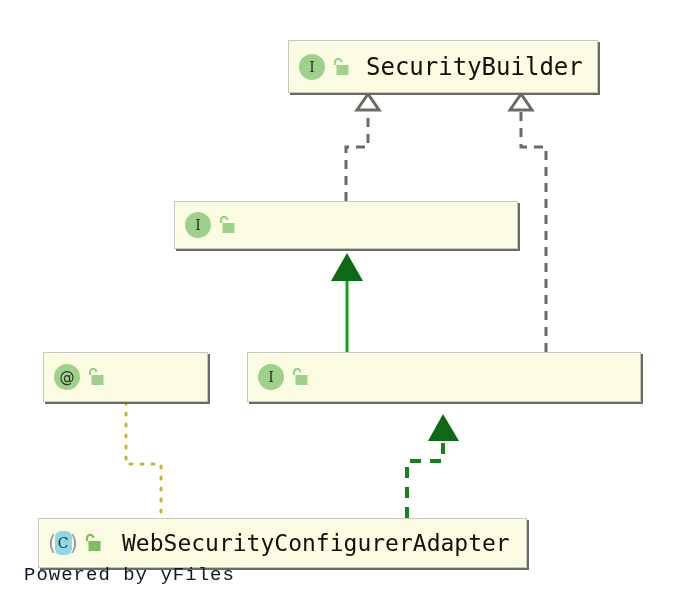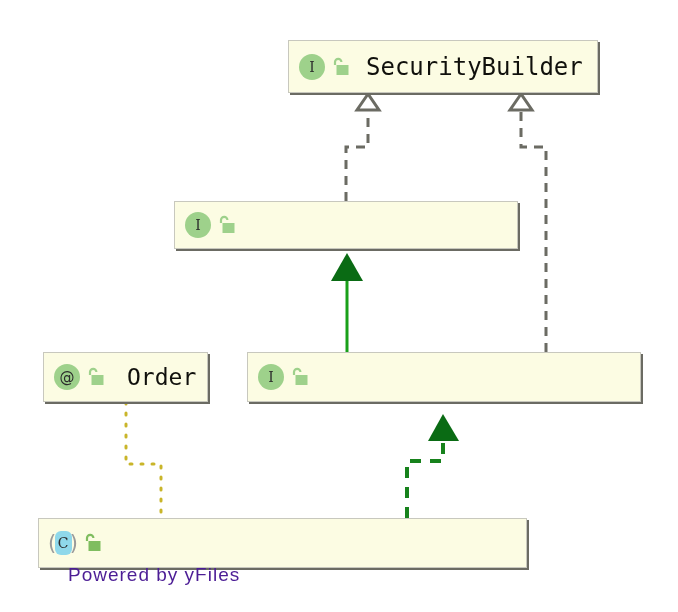--- a/index.html
+++ b/index.html
@@ -118,27 +118,26 @@
 
   #node-security-builder .node-label { font-size: 24px; text-align: right; }
   #node-order .node-label { margin-left: 22px; }
   #node-wsc-adapter .node-label { margin-left: 20px; }
   #node-web-security-configurer .node-label { margin-left: 18px; }
 
   #watermark {
     position: absolute;
     left: 24px;
     top: 564px;
-    font-family: Liberation Sans, sans-serif;
+    font-family: Liberation Mono, monospace;
     font-size: 19px;
-    color: #4c1d95;
+    color: #0f172a;
     letter-spacing: 1px;
     z-index: 3;
     user-select: none;
-    margin-left: 44px;
   }
 </style>
 </head>
 <body>
 
 <div id="diagram-canvas">
 
   <svg id="edges-layer" width="678" height="612" viewBox="0 0 678 612" xmlns="http://www.w3.org/2000/svg">
 
     <g>
@@ -194,21 +193,20 @@
   <div class="uml-node" id="node-order">
     <span class="node-icons">
       <span class="type-badge annot">@</span>
       <span class="lock-icon">
         <svg viewBox="0 0 18 20" width="18" height="20" xmlns="http://www.w3.org/2000/svg">
           <path d="M3 8 V5 a3.2 3.2 0 0 1 6.4 0" fill="none" stroke="#9ed18b" stroke-width="2.2"></path>
           <rect x="4.5" y="8" width="12" height="10" fill="#9ed18b"></rect>
         </svg>
       </span>
     </span>
-    <span class="node-label">Order</span>
   </div>
 
   <div class="uml-node" id="node-web-security-configurer">
     <span class="node-icons">
       <span class="type-badge iface">I</span>
       <span class="lock-icon">
         <svg viewBox="0 0 18 20" width="18" height="20" xmlns="http://www.w3.org/2000/svg">
           <path d="M3 8 V5 a3.2 3.2 0 0 1 6.4 0" fill="none" stroke="#9ed18b" stroke-width="2.2"></path>
           <rect x="4.5" y="8" width="12" height="10" fill="#9ed18b"></rect>
         </svg>
@@ -223,17 +221,18 @@
         <span class="cls-inner">C</span>
         <span class="cls-paren right">)</span>
       </span>
       <span class="lock-icon">
         <svg viewBox="0 0 18 20" width="18" height="20" xmlns="http://www.w3.org/2000/svg">
           <path d="M3 8 V5 a3.2 3.2 0 0 1 6.4 0" fill="none" stroke="#7fbd5f" stroke-width="2.2"></path>
           <rect x="4.5" y="8" width="12" height="10" fill="#7fbd5f"></rect>
         </svg>
       </span>
     </span>
+    <span class="node-label">WebSecurityConfigurerAdapter</span>
   </div>
 
   <div id="watermark">Powered by yFiles</div>
 
 </div>
 
 </body></html>

